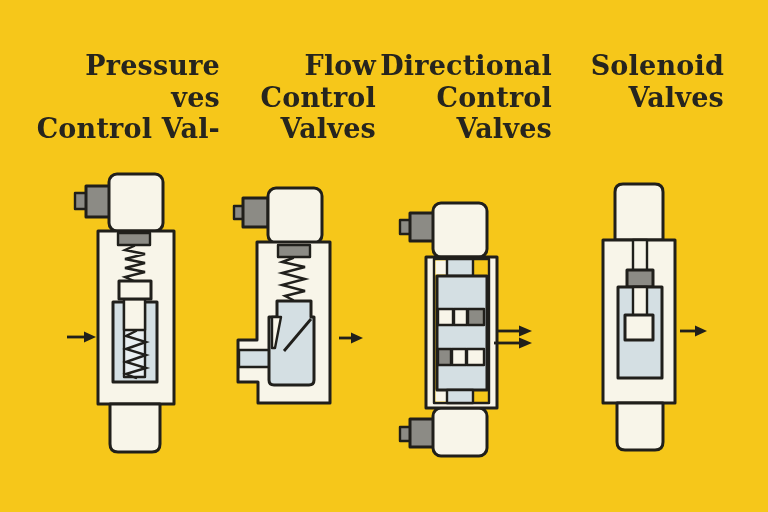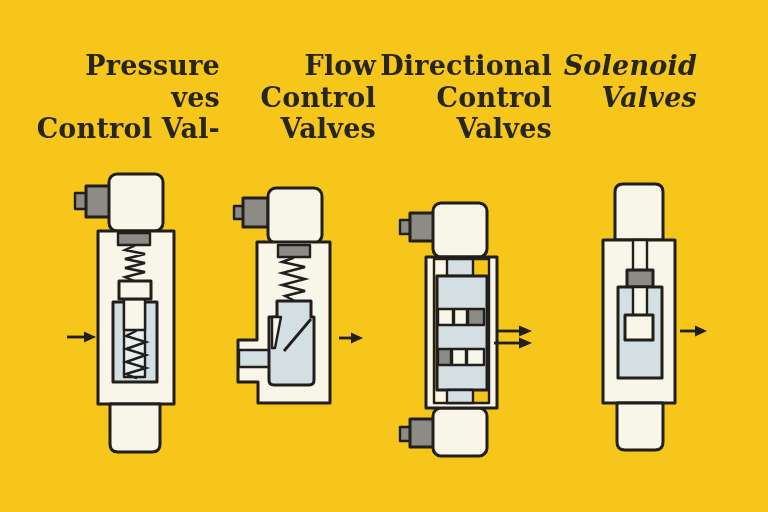--- a/index.html
+++ b/index.html
@@ -43,21 +43,21 @@
   <h2 class="heading" style="left:208px;width:168px;">
     <span>Flow</span>
     <span>Control</span>
     <span>Valves</span>
   </h2>
   <h2 class="heading" style="left:372px;width:180px;">
     <span>Directional</span>
     <span>Control</span>
     <span>Valves</span>
   </h2>
-  <h2 class="heading" style="left:525px;width:172px;font-style:italic;">
+  <h2 class="heading" style="left:552px;width:172px;">
     <span>Solenoid</span>
     <span>Valves</span>
   </h2>
 
   <svg class="valve-svg" style="left:60px;top:168px;" width="120" height="292" viewBox="60 168 120 292" role="img">
     <g>
       <path class="shaft" d="M67 337 H85"></path>
       <path class="f-dark" d="M84 331.5 L96 337 L84 342.5 Z"></path>
     </g>
     <g>

